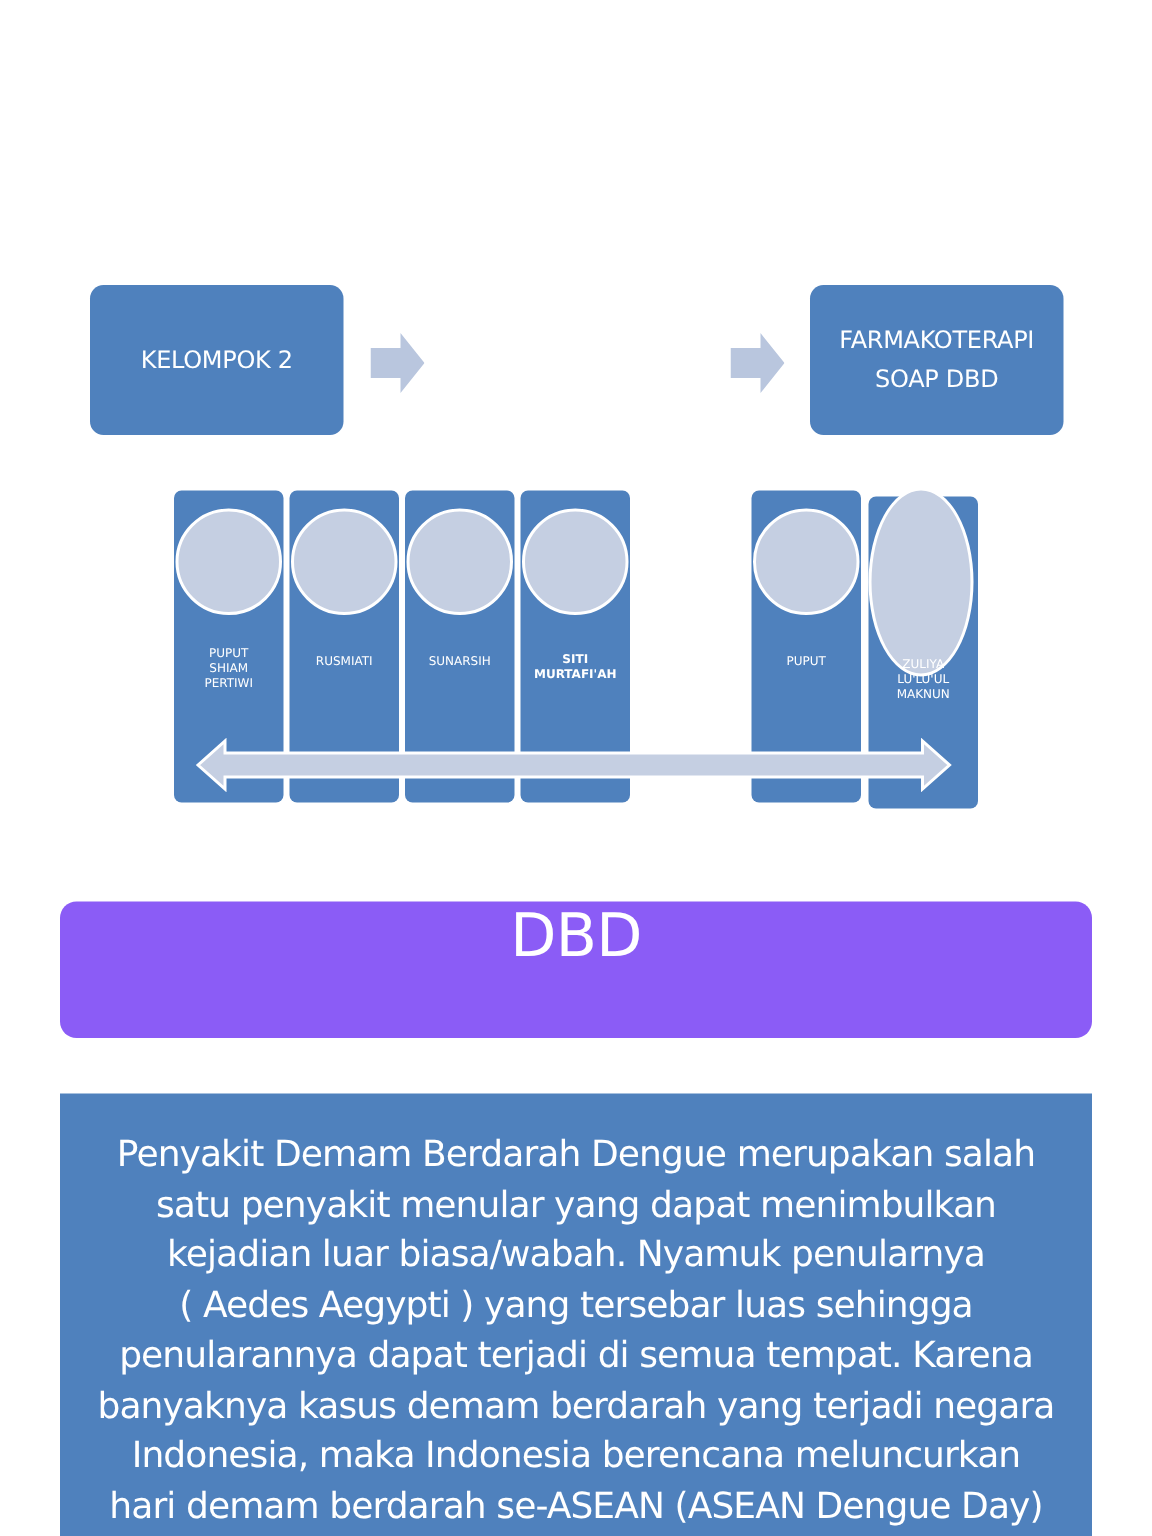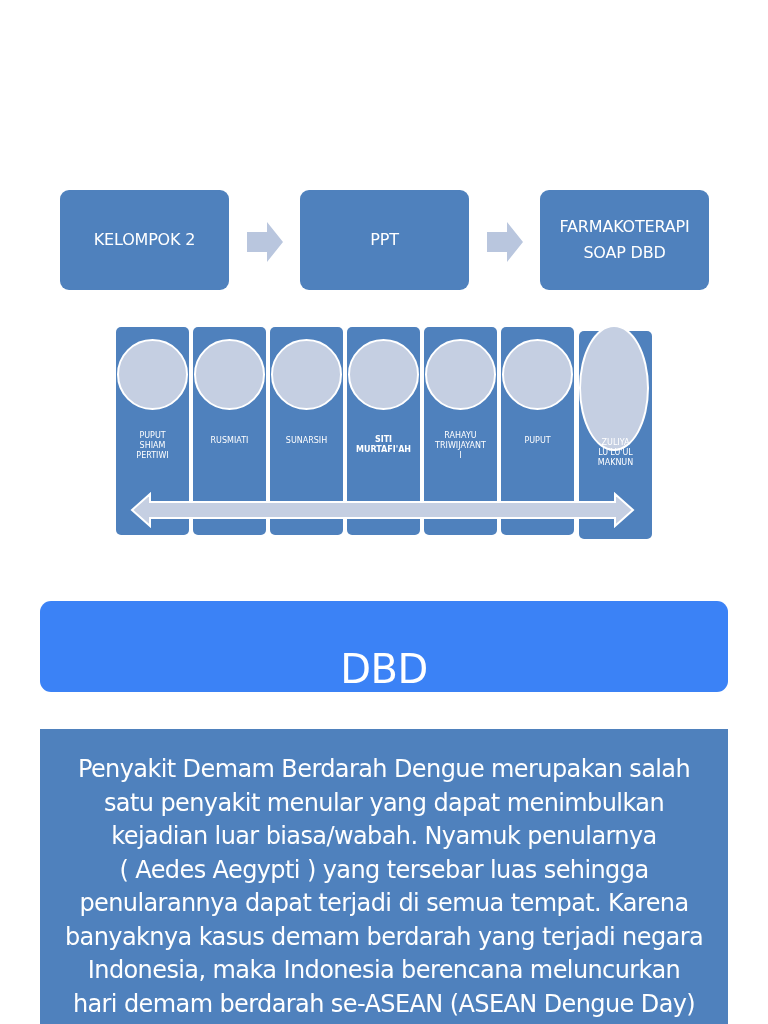--- a/index.html
+++ b/index.html
@@ -37,23 +37,23 @@
       white-space: pre-line; font-family: "DejaVu Sans", sans-serif;
     }
     .member-name.n1 { top: 109px; }
     .member-name.n3 { top: 104px; }
 
     .timeline-arrow { position: absolute; left: 130px; top: 492px; width: 505px; height: 36px; }
 
     
     .banner {
       position: absolute; left: 40px; top: 601px; width: 688px; height: 91px;
-      background: #3b82f6; border-radius: 11px;
+      background: #8b5cf6; border-radius: 11px;
       color: #ffffff; font-size: 40px;
-      display: flex; align-items: flex-end; justify-content: center;
+      display: flex; align-items: flex-start; justify-content: center;
       font-family: "DejaVu Sans", sans-serif;
       letter-spacing: -0.5px;
     }
 
     
     .desc {
       position: absolute; left: 40px; top: 729px; width: 688px; height: 300px;
       background: #4f81bd;
       color: #ffffff; font-size: 24px; line-height: 33.5px; text-align: center;
       padding-top: 24px;
@@ -65,23 +65,20 @@
 <body>
 
 <div class="page">
 
   <div class="flow-box" style="left:60px;">
     <span class="lbl">KELOMPOK 2</span>
   </div>
   <svg class="flow-arrow" style="left:247px;" viewBox="0 0 36 40">
     <polygon points="0,10 20,10 20,0 36,20 20,40 20,30 0,30" fill="#b9c6de"></polygon>
   </svg>
-  <div class="flow-box" style="left:300px;">
-    <span class="lbl">PPT</span>
-  </div>
   <svg class="flow-arrow" style="left:487px;" viewBox="0 0 36 40">
     <polygon points="0,10 20,10 20,0 36,20 20,40 20,30 0,30" fill="#b9c6de"></polygon>
   </svg>
   <div class="flow-box" style="left:540px;">
     <span class="lbl">FARMAKOTERAPI
 SOAP DBD</span>
   </div>
 
   <div class="member-col" style="left:116px;padding-left:42px;">
     <div class="member-circle"></div>
@@ -94,26 +91,20 @@
     <div class="member-name n1">RUSMIATI</div>
   </div>
   <div class="member-col" style="left:270px;">
     <div class="member-circle"></div>
     <div class="member-name n1">SUNARSIH</div>
   </div>
   <div class="member-col" style="left:347px;font-weight:bold;">
     <div class="member-circle"></div>
     <div class="member-name">SITI
 MURTAFI'AH</div>
-  </div>
-  <div class="member-col" style="left:424px;">
-    <div class="member-circle"></div>
-    <div class="member-name" style="top:104px;">RAHAYU
-TRIWIJAYANT
-I</div>
   </div>
   <div class="member-col" style="left:501px;">
     <div class="member-circle"></div>
     <div class="member-name n1">PUPUT</div>
   </div>
   <div class="member-col last" style="left:579px;">
     <div class="member-circle oval"></div>
     <div class="member-name" style="top:107px;">ZULIYA
 LU'LU'UL
 MAKNUN</div>

